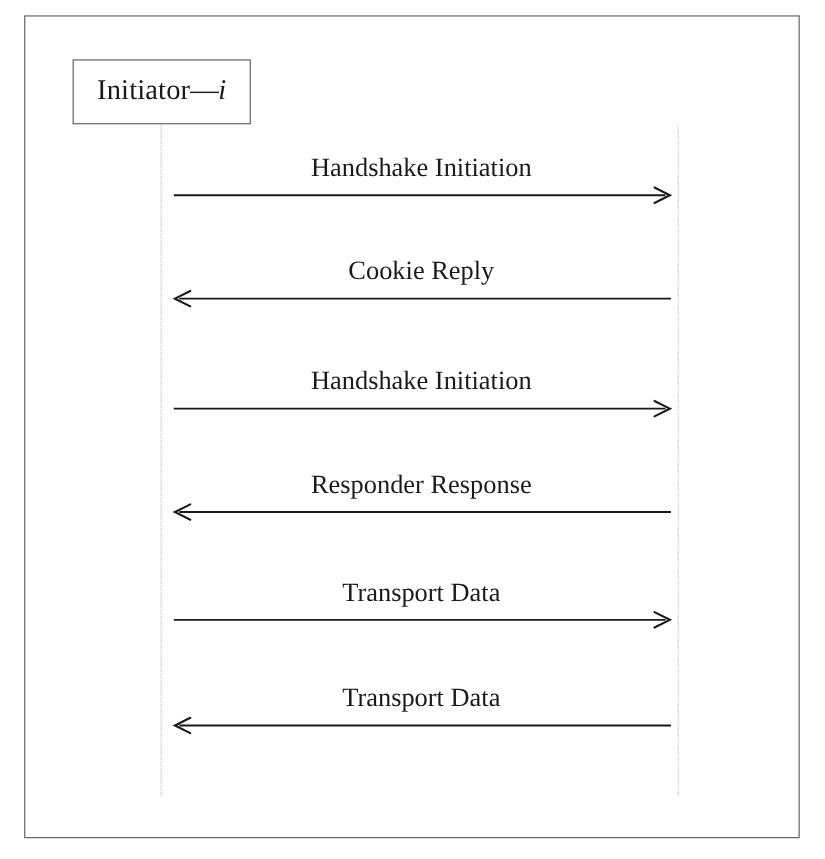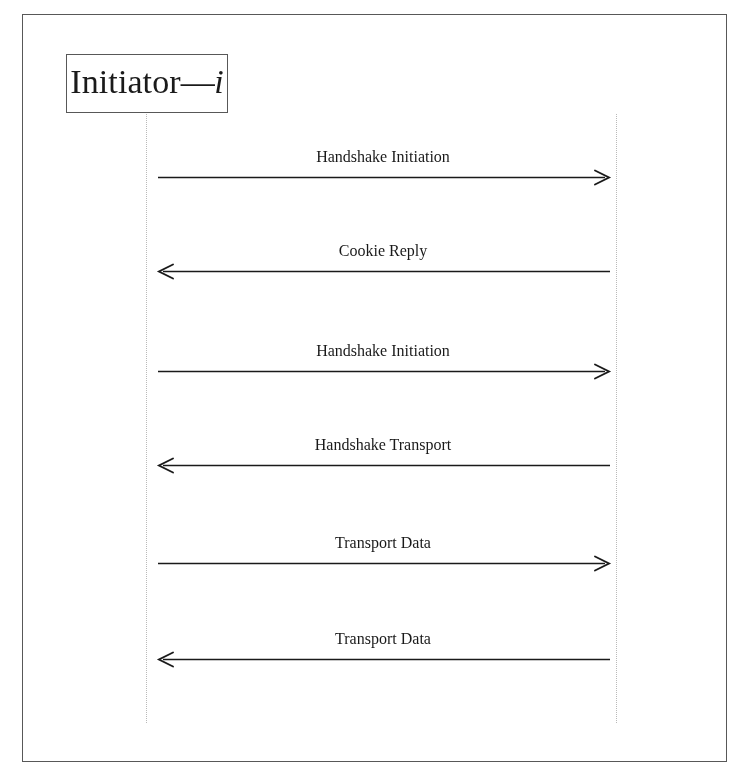--- a/index.html
+++ b/index.html
@@ -39,21 +39,21 @@
     position: absolute;
     box-sizing: border-box;
     border: 1.6px solid #585858;
     background: #ffffff;
     display: flex;
     align-items: center;
     justify-content: center;
     white-space: nowrap;
   }
   .actor-box .actor-label {
-    font-size: 34px;
+    font-size: 26px;
     line-height: 1;
     letter-spacing: 0.1px;
     padding-bottom: 3px;
   }
   .actor-label .ital {
     font-style: italic;
   }
   .actor-label .emdash {
     font-style: normal;
     letter-spacing: -0.5px;
@@ -88,21 +88,21 @@
     position: absolute;
     left: 0;
     width: 750px;
     height: 0;
   }
   .msg-label {
     position: absolute;
     left: 135px;
     width: 450px;
     text-align: center;
-    font-size: 16px;
+    font-size: 24px;
     line-height: 1;
     bottom: 12px;
     white-space: nowrap;
   }
   .msg-arrow {
     position: absolute;
     left: 135px;
     top: -7px;
     width: 452px;
     height: 15px;
@@ -152,21 +152,21 @@
       <div class="msg-label">Handshake Initiation</div>
       <div class="msg-arrow">
         <svg width="452" height="15" viewBox="0 0 452 15">
           <line x1="0" y1="7.5" x2="447" y2="7.5" stroke="#1a1a1a" stroke-width="1.7"></line>
           <polyline points="437,0.5 451,7.5 437,14.5" fill="none" stroke="#1a1a1a" stroke-width="1.9" stroke-linecap="round" stroke-linejoin="miter"></polyline>
         </svg>
       </div>
     </div>
 
     <div class="message" style="top:450px">
-      <div class="msg-label">Handshake Transport</div>
+      <div class="msg-label">Responder Response</div>
       <div class="msg-arrow">
         <svg width="452" height="15" viewBox="0 0 452 15">
           <line x1="5" y1="7.5" x2="452" y2="7.5" stroke="#1a1a1a" stroke-width="1.7"></line>
           <polyline points="15,0.5 1,7.5 15,14.5" fill="none" stroke="#1a1a1a" stroke-width="1.9" stroke-linecap="round" stroke-linejoin="miter"></polyline>
         </svg>
       </div>
     </div>
 
     <div class="message" style="top:548px">
       <div class="msg-label">Transport Data</div>

